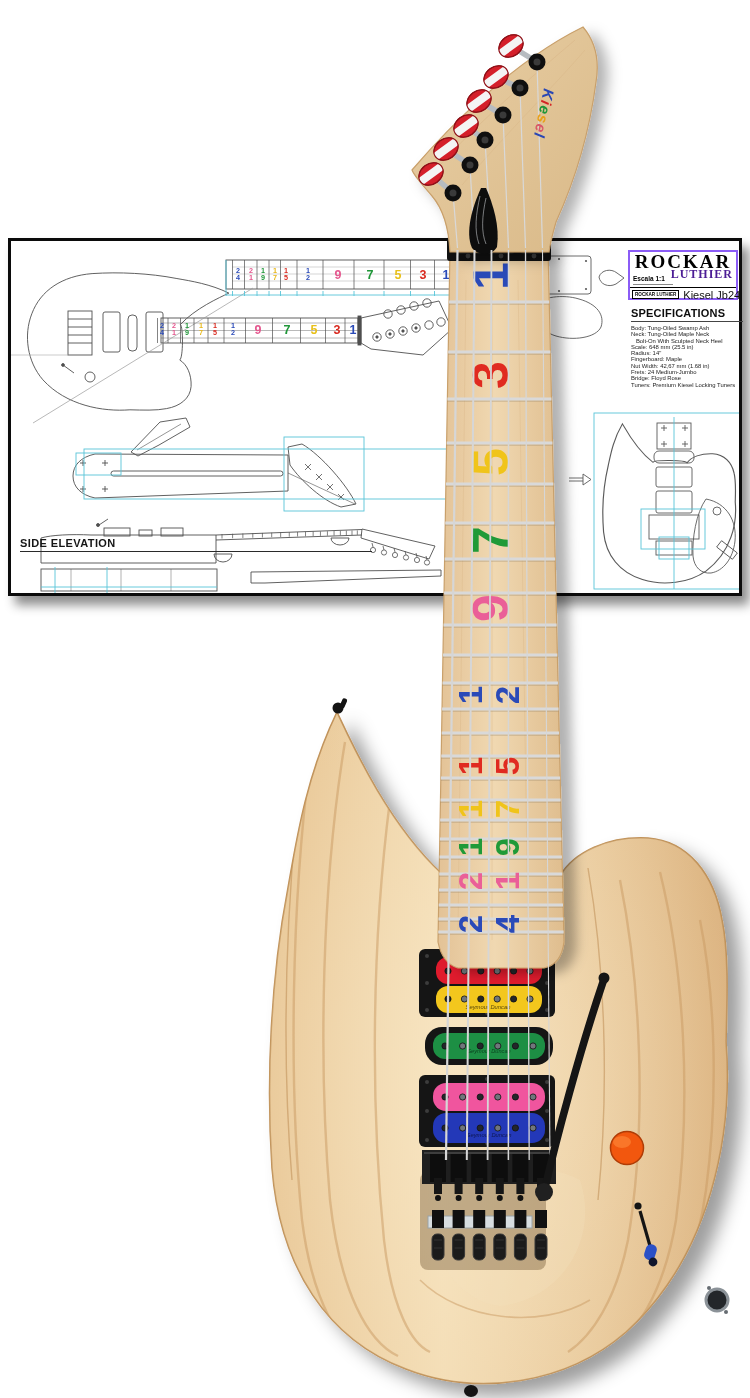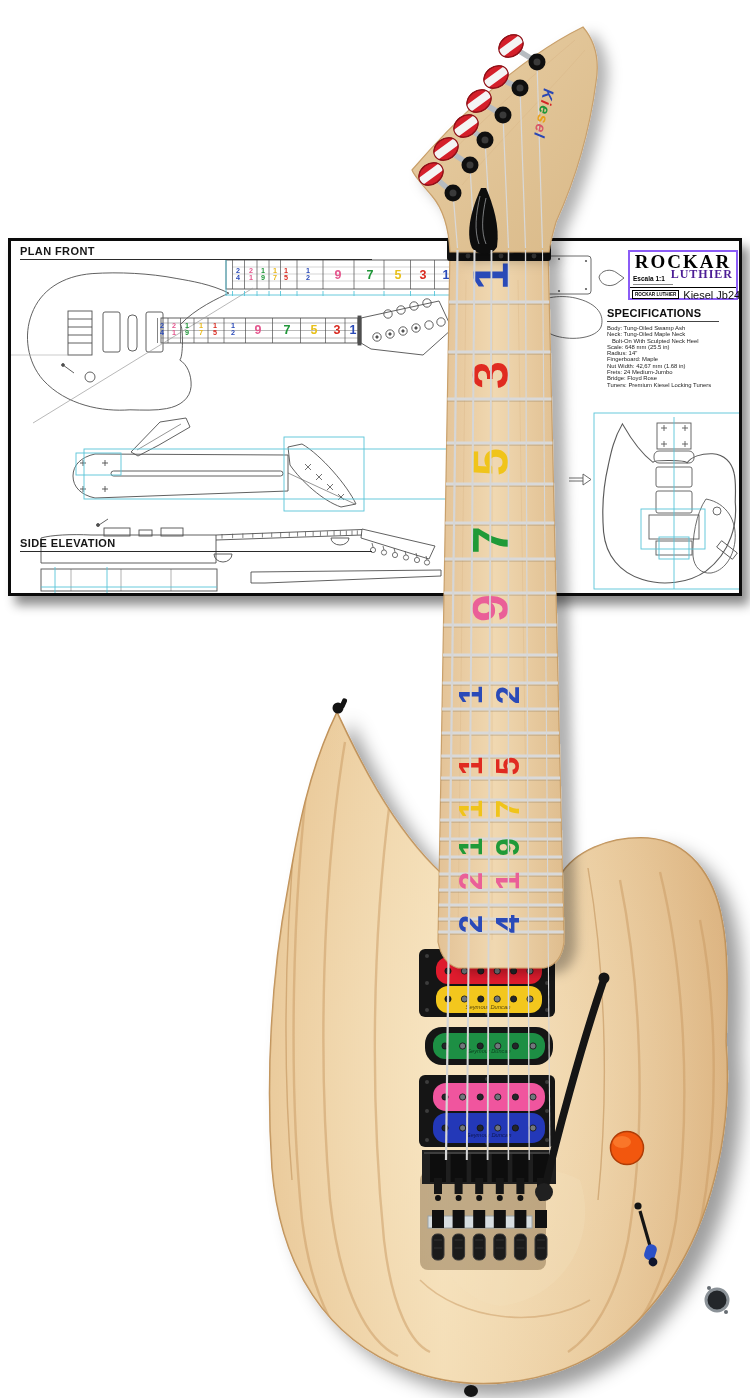--- a/index.html
+++ b/index.html
@@ -19,21 +19,21 @@
           text-align:center;line-height:17px;margin-top:1px;color:#000;}
   .tb-mid{display:flex;justify-content:space-between;align-items:flex-end;padding:0 3px;height:12px;}
   .tb-escala{font-size:6.5px;font-weight:bold;color:#000;}
   .tb-luthier{font-family:"Liberation Serif",serif;font-weight:bold;font-size:12px;letter-spacing:1px;color:#4c1d95;}
   .tb-lines{height:5px;padding-left:3px;}
   .tb-lines div{height:2px;border-bottom:.8px solid #888;width:40px;}
   .tb-bot{display:flex;align-items:center;border-top:1.5px solid #000;height:13px;}
   .tb-company{border:1px solid #000;font-size:4.6px;font-weight:bold;padding:1px 2px;margin:0 2px;
               white-space:nowrap;color:#000;}
   .tb-model{font-size:11px;color:#111;padding-left:2px;white-space:nowrap;}
-  .specs{position:absolute;left:596px;top:66px;width:112px;}
+  .specs{position:absolute;left:620px;top:66px;width:112px;}
   .spec-h{font-size:11px;font-weight:bold;color:#0d0d0d;letter-spacing:.2px;
           border-bottom:1px solid #444;padding-bottom:2px;margin-bottom:3px;}
   .spec-line{font-size:5.9px;line-height:6.3px;color:#1d1d1d;white-space:pre;}
   
   .guitar-layer{position:absolute;left:0;top:0;width:750px;height:1398px;}
   text{font-family:"Liberation Sans",sans-serif;}
 </style>
 </head>
 <body>
 
@@ -275,21 +275,20 @@
           <text x="222" y="87" fill="#2a4ab8" font-size="7.2" font-weight="900" text-anchor="middle">1</text>
           <text x="222" y="94.4" fill="#2a4ab8" font-size="7.2" font-weight="900" text-anchor="middle">2</text>
           <text x="247" y="92.5" fill="#e4578e" font-size="12.5" font-weight="900" text-anchor="middle">9</text>
           <text x="276" y="92.5" fill="#1f9638" font-size="12.5" font-weight="900" text-anchor="middle">7</text>
           <text x="303" y="92.5" fill="#e8c01a" font-size="12.5" font-weight="900" text-anchor="middle">5</text>
           <text x="326" y="92.5" fill="#d92a20" font-size="12.5" font-weight="900" text-anchor="middle">3</text>
           <text x="342" y="92.5" fill="#2a4ab8" font-size="12.5" font-weight="900" text-anchor="middle">1</text>
         </g>
     </svg>
 
-    <div class="bp-label lbl-plan">PLAN FRONT</div>
     <div class="bp-label lbl-side">SIDE ELEVATION</div>
 
     <div class="title-block">
       <div class="tb-top">ROCKAR</div>
       <div class="tb-mid">
         <span class="tb-escala">Escala 1:1</span>
         <span class="tb-luthier">LUTHIER</span>
       </div>
       <div class="tb-lines">
           <div></div>

